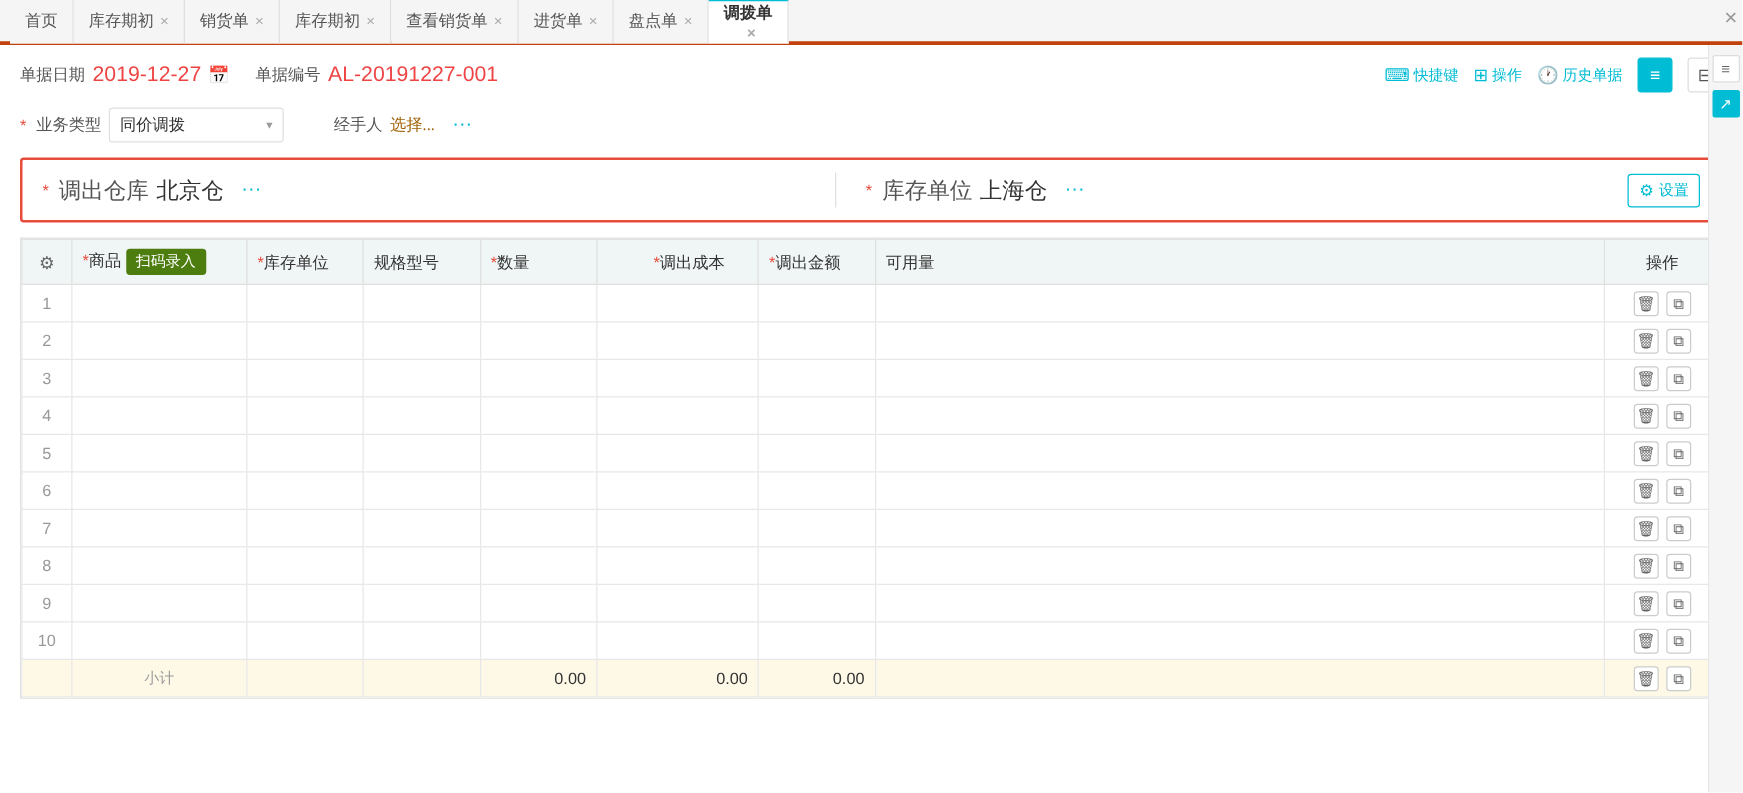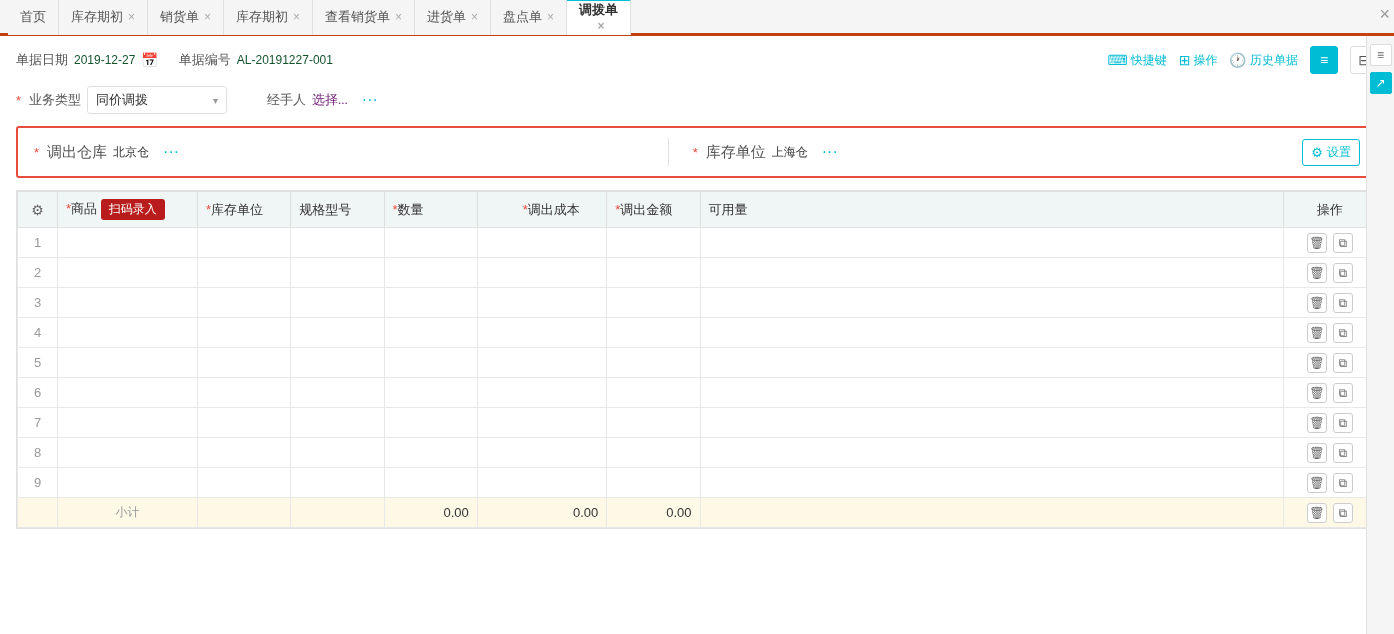--- a/index.html
+++ b/index.html
@@ -53,21 +53,21 @@
       display: flex;
       align-items: flex-end;
       gap: 20px;
     }
     .field-group {
       display: flex;
       align-items: center;
       gap: 6px;
     }
     .field-label { color: #555; font-size: 13px; }
-    .field-value { color: #14532d; font-size: 12px; }
+    .field-value { color: #ef4444; font-size: 17px; }
     .calendar-icon { color: #00bcd4; cursor: pointer; font-size: 14px; }
     .header-right {
       display: flex;
       align-items: center;
       gap: 12px;
       font-size: 12px;
       color: #00bcd4;
     }
     .header-right-item {
       display: flex;
@@ -84,21 +84,21 @@
       background: #fff;
       font-size: 14px;
       color: #555;
     }
     .icon-btn.active {
       background: #00bcd4;
       color: #fff;
       border-color: #00bcd4;
     }
     .required-star { color: #e74c3c; margin-right: 2px; }
-    .form-field-name { color: #555; font-size: 15px; }
+    .form-field-name { color: #555; font-size: 18px; }
     .business-field {
       display: flex;
       align-items: center;
       gap: 6px;
     }
     .select-box {
       display: flex;
       align-items: center;
       gap: 4px;
       border: 1px solid #e0e0e0;
@@ -108,21 +108,21 @@
       cursor: pointer;
       background: #fff;
     }
     .select-box-value { flex: 1; color: #333; }
     .select-arrow { color: #999; font-size: 10px; }
     .handler-field {
       display: flex;
       align-items: flex-end;
       gap: 6px;
     }
-    .handler-placeholder { color: #701a75; font-family: Liberation Serif, serif; }
+    .handler-placeholder { color: #a16207; font-family: Liberation Serif, serif; }
     .handler-dots { color: #00bcd4; cursor: pointer; }
 
     
     .settings-btn {
       display: flex;
       align-items: center;
       gap: 4px;
       border: 1px solid #00bcd4;
       border-radius: 3px;
       padding: 4px 8px;
@@ -177,21 +177,21 @@
       width: 20px; height: 20px;
       border: 1px solid #ccc;
       border-radius: 3px;
       display: flex; align-items: center; justify-content: center;
       cursor: pointer;
       font-size: 12px;
       color: #666;
       background: #fff;
     }
     .scan-btn {
-      background: #b91c1c;
+      background: #4d7c0f;
       color: #fff;
       border: none;
       border-radius: 3px;
       padding: 2px 8px;
       font-size: 12px;
       cursor: pointer;
     }
     .th-settings {
       width: 36px;
       text-align: center;
@@ -243,21 +243,21 @@
       cursor: pointer;
     }
     .form-col {
       display: flex;
       align-items: center;
       gap: 6px;
       flex: 1;
     }
     .form-col-value {
       color: #333;
-      font-size: 12px;
+      font-size: 18px;
     }
     .dots-link {
       color: #00bcd4;
       cursor: pointer;
       font-size: 16px;
       margin-left: 8px;
     }
   </style>
 </head>
 <body>
@@ -540,20 +540,36 @@
         <td></td>
         <td></td>
         <td></td>
         <td>
           <div class="ops-cell">
             <div class="op-icon" title="删除">🗑</div>
             <div class="op-icon" title="复制">⧉</div>
           </div>
         </td>
       </tr>
+          <tr>
+        <td class="row-num">10</td>
+        <td></td>
+        <td></td>
+        <td></td>
+        <td></td>
+        <td></td>
+        <td></td>
+        <td></td>
+        <td>
+          <div class="ops-cell">
+            <div class="op-icon" title="删除">🗑</div>
+            <div class="op-icon" title="复制">⧉</div>
+          </div>
+        </td>
+      </tr>
           <tr style="background: rgb(254, 249, 231);">
         <td class="row-num"></td>
         <td style="text-align:center; color:#999; font-size:12px;">小计</td>
         <td></td>
         <td></td>
         <td style="text-align:right;">0.00</td>
         <td style="text-align:right;">0.00</td>
         <td style="text-align:right;">0.00</td>
         <td></td>
         <td>

